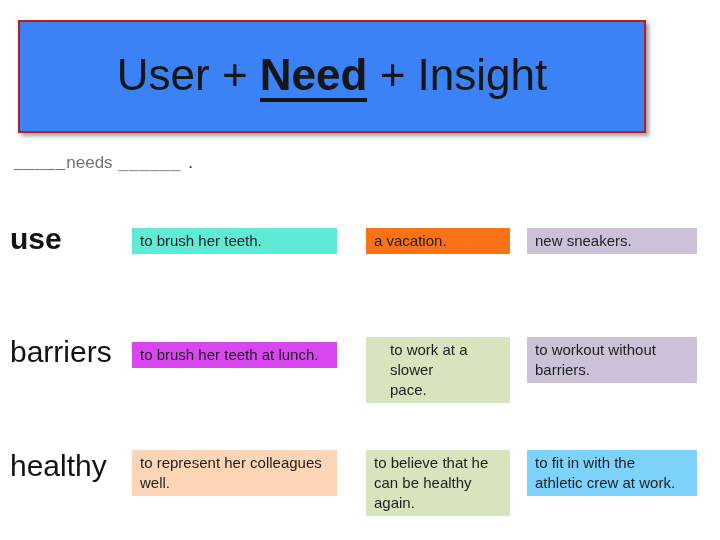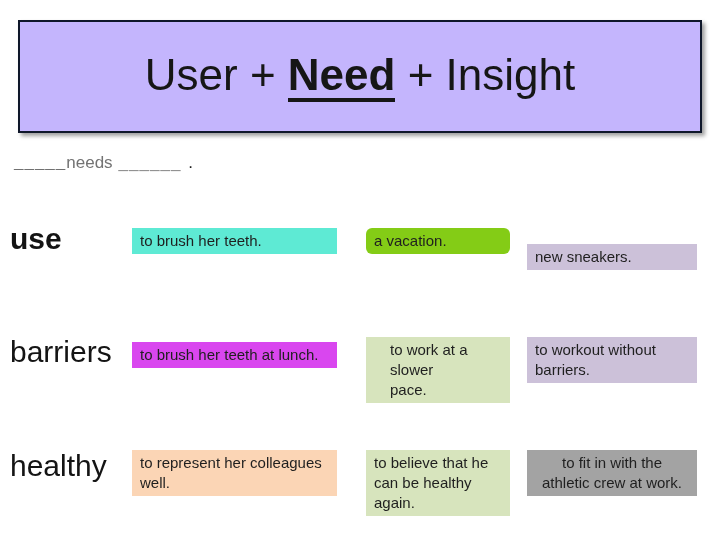--- a/index.html
+++ b/index.html
@@ -15,25 +15,25 @@
     overflow: hidden;
     font-family: "Liberation Sans", sans-serif;
     color: #1f1f1f;
   }
 
   
   .title-box {
     position: absolute;
     left: 18px;
     top: 20px;
-    width: 684px;
+    width: 628px;
     height: 113px;
     box-sizing: border-box;
-    border: 2px solid #0f172a;
-    background: #c4b5fd;
+    border: 2px solid #b91c1c;
+    background: #3b82f6;
     box-shadow: 3px 3px 4px rgba(0,0,0,0.38);
     display: flex;
     align-items: center;
     justify-content: center;
   }
   .title-text {
     font-size: 44px;
     line-height: 1.1;
     color: #161616;
     white-space: nowrap;
@@ -112,30 +112,30 @@
     <div class="title-text"><span>User + </span><span class="need-emph">Need</span><span> + Insight</span></div>
   </div>
 
   <div class="sentence"><span class="blank-dark">_____</span><span class="verb">needs</span><span class="blank-gray">______</span><span class="period">.</span></div>
 
   <div class="row-label r1">use</div>
   <div class="row-label r2">barriers</div>
   <div class="row-label r3">healthy</div>
 
   <div class="cell r1 col-orange" style="background-color: #5eead4;">to brush her teeth.</div>
-  <div class="cell r1 col-green" style="background-color: #84cc16; border-radius: 6px;">a vacation.</div>
-  <div class="cell r1 col-purple" style="background-color: rgb(204, 193, 217); margin-top: 16px;">new sneakers.</div>
+  <div class="cell r1 col-green" style="background-color: #f97316;">a vacation.</div>
+  <div class="cell r1 col-purple" style="background-color: rgb(204, 193, 217);">new sneakers.</div>
 
   <div class="cell r2a col-orange" style="background-color: #d946ef;">to brush her teeth at lunch.</div>
   <div class="cell r2b col-green" style="background-color: rgb(215, 228, 189); padding-left: 24px;">to work at a slower
 pace.</div>
   <div class="cell r2b col-purple" style="background-color: rgb(204, 193, 217);">to workout without
 barriers.</div>
 
   <div class="cell r3 col-orange" style="background-color: rgb(251, 213, 181);">to represent her colleagues
 well.</div>
   <div class="cell r3 col-green" style="background-color: rgb(215, 228, 189);">to believe that he
 can be healthy
 again.</div>
-  <div class="cell r3 col-purple" style="background-color: #a3a3a3; text-align: center;">to fit in with the
+  <div class="cell r3 col-purple" style="background-color: #7dd3fc;">to fit in with the
 athletic crew at work.</div>
 
 </div>
 
 </body></html>

